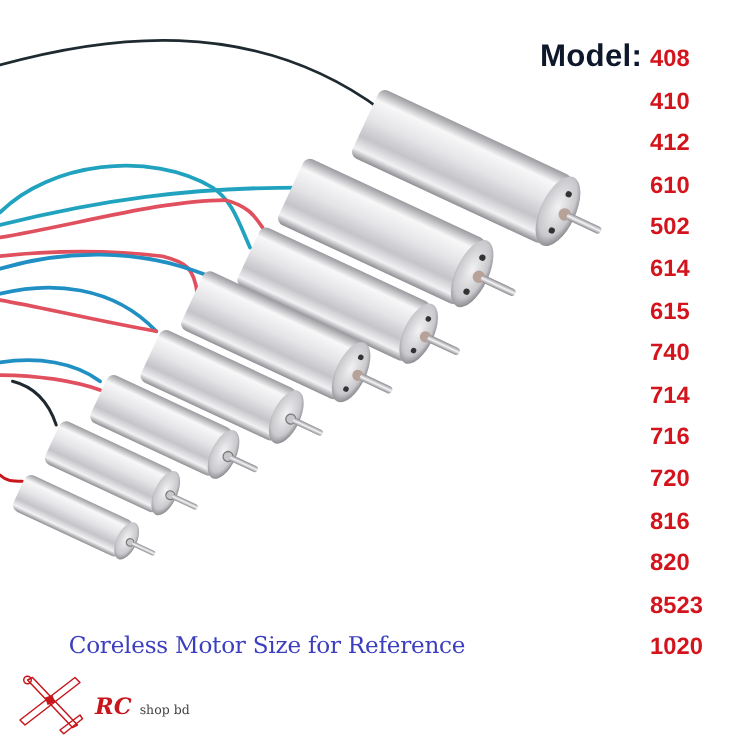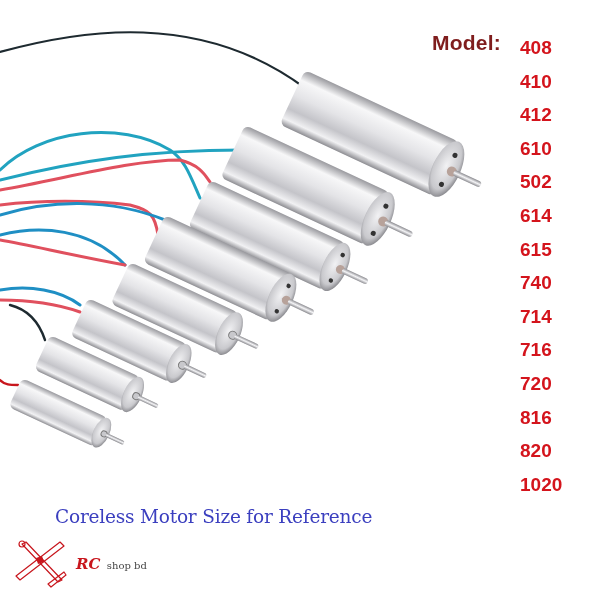--- a/index.html
+++ b/index.html
@@ -1,24 +1,24 @@
 <!DOCTYPE html>
 <html><head>
   <meta charset="utf-8">
   <style>
     html, body { margin:0; padding:0; }
     body { width:600px; height:600px; background:#ffffff; position:relative; overflow:hidden; font-family:"Liberation Sans", sans-serif; }
     #scene { position:absolute; left:0; top:0; width:600px; height:600px; }
-    .model-label { position:absolute; left:432px; top:31px; font-family:"Liberation Sans", sans-serif; font-weight:bold; font-size:21px; color:#7f1d1d; letter-spacing:0.2px; }
+    .model-label { position:absolute; left:432px; top:31px; font-family:"Liberation Sans", sans-serif; font-weight:bold; font-size:25px; color:#0f172a; letter-spacing:0.2px; }
     .model-list { position:absolute; left:520px; top:31px; margin:0; padding:0; list-style:none; }
     .model-list li { font-family:"Liberation Sans", sans-serif; font-weight:bold; font-size:19px; line-height:33.6px; color:#d4141c; height:33.6px; }
     .caption { position:absolute; left:55px; top:506px; font-family:"DejaVu Serif", serif; font-weight:normal; font-size:18.5px; color:#3b3fbf; white-space:nowrap; letter-spacing:-0.2px; }
     .logo { position:absolute; left:10px; top:536px; width:170px; height:56px; }
     .logo-text { position:absolute; left:66px; top:19px; white-space:nowrap; }
-    .logo-rc { font-family:"DejaVu Serif", serif; font-style:italic; font-weight:bold; font-size:15px; color:#c8161d; }
+    .logo-rc { font-family:"DejaVu Serif", serif; font-style:italic; font-weight:bold; font-size:18px; color:#c8161d; }
     .logo-shop { font-family:"DejaVu Serif", serif; font-weight:normal; font-size:10px; color:#444444; margin-left:2px; }
   </style>
 </head>
 <body>
 
 <svg id="scene" viewBox="0 0 600 600" xmlns="http://www.w3.org/2000/svg">
   <defs>
     <linearGradient id="can" x1="0" y1="0" x2="0" y2="1">
       <stop offset="0" stop-color="#9a9a9f"></stop>
       <stop offset="0.18" stop-color="#f7f7f8"></stop>
@@ -128,20 +128,21 @@
   <li>610</li>
   <li>502</li>
   <li>614</li>
   <li>615</li>
   <li>740</li>
   <li>714</li>
   <li>716</li>
   <li>720</li>
   <li>816</li>
   <li>820</li>
+  <li>8523</li>
   <li>1020</li>
 </ul>
 
 <div class="caption">Coreless Motor Size for Reference</div>
 
 <div class="logo">
   <svg width="62" height="56" viewBox="0 0 62 56" xmlns="http://www.w3.org/2000/svg" style="position:absolute;left:0;top:0">
     <g fill="none" stroke="#c8161d" stroke-width="1.2" stroke-linejoin="round">
 
       <path d="M12,8 L48,46 L52,44 L16,6 Z"></path>

